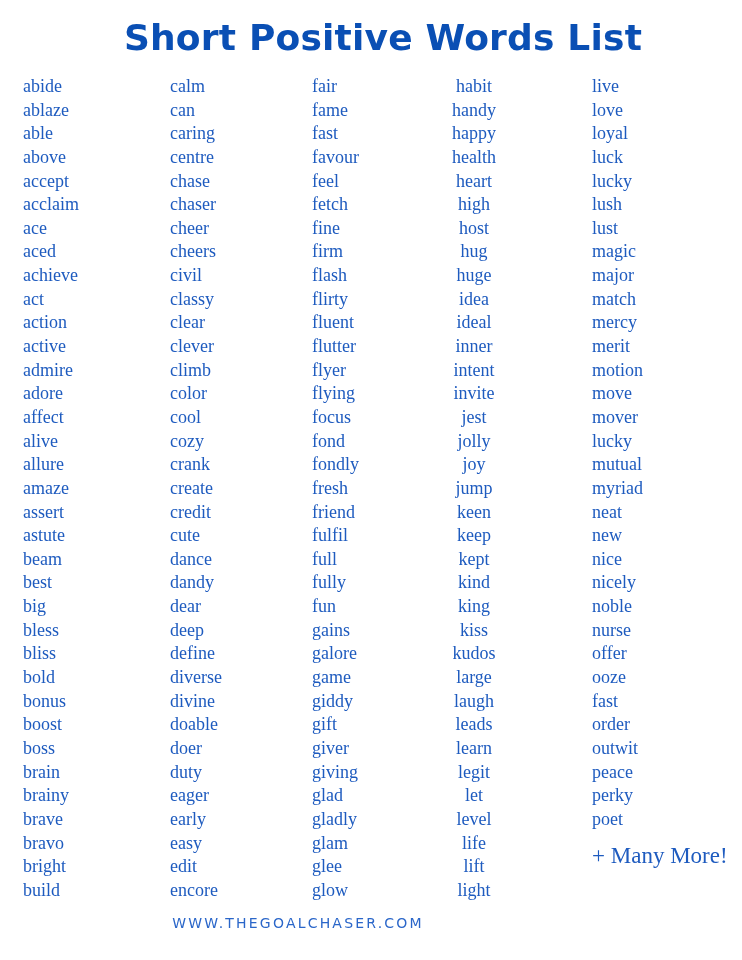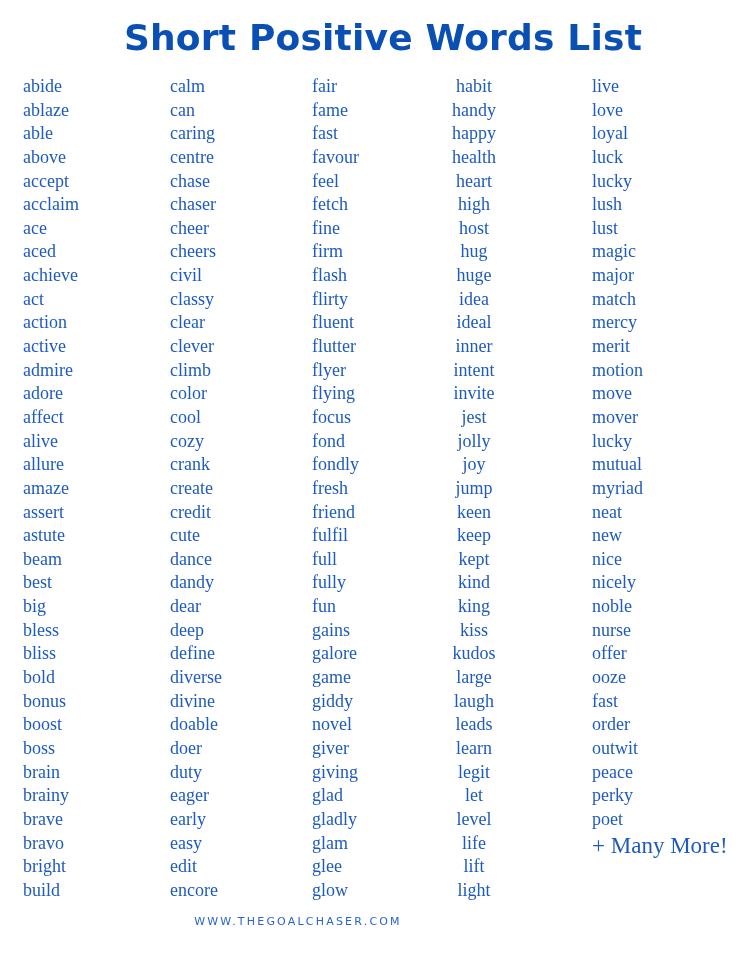--- a/index.html
+++ b/index.html
@@ -44,30 +44,30 @@
     .col-2 { left: 312px; }
     .col-3 { left: 452px; text-align: center; }
     .col-4 { left: 592px; }
     .more {
       display: block;
       font-family: "Liberation Serif", "DejaVu Serif", serif;
       font-size: 23px;
       line-height: 24px;
       color: #1e5bbf;
       white-space: nowrap;
-      margin-top: 2px;
+      margin-top: 12px;
     }
     .footer {
       position: absolute;
       left: 0;
       width: 596px;
       top: 915px;
       text-align: center;
       font-family: "DejaVu Sans", sans-serif;
-      font-size: 11px;
+      font-size: 14px;
       letter-spacing: 2.2px;
       color: #2a66c9;
     }
   </style>
 </head>
 <body>
 
 <div class="title">Short Positive Words List</div>
 
 <div class="col col-0">
@@ -165,21 +165,21 @@
     <span class="word">fresh</span>
     <span class="word">friend</span>
     <span class="word">fulfil</span>
     <span class="word">full</span>
     <span class="word">fully</span>
     <span class="word">fun</span>
     <span class="word">gains</span>
     <span class="word">galore</span>
     <span class="word">game</span>
     <span class="word">giddy</span>
-    <span class="word">novel</span>
+    <span class="word">gift</span>
     <span class="word">giver</span>
     <span class="word">giving</span>
     <span class="word">glad</span>
     <span class="word">gladly</span>
     <span class="word">glam</span>
     <span class="word">glee</span>
     <span class="word">glow</span>
   </div>
 <div class="col col-3">
     <span class="word">habit</span>

